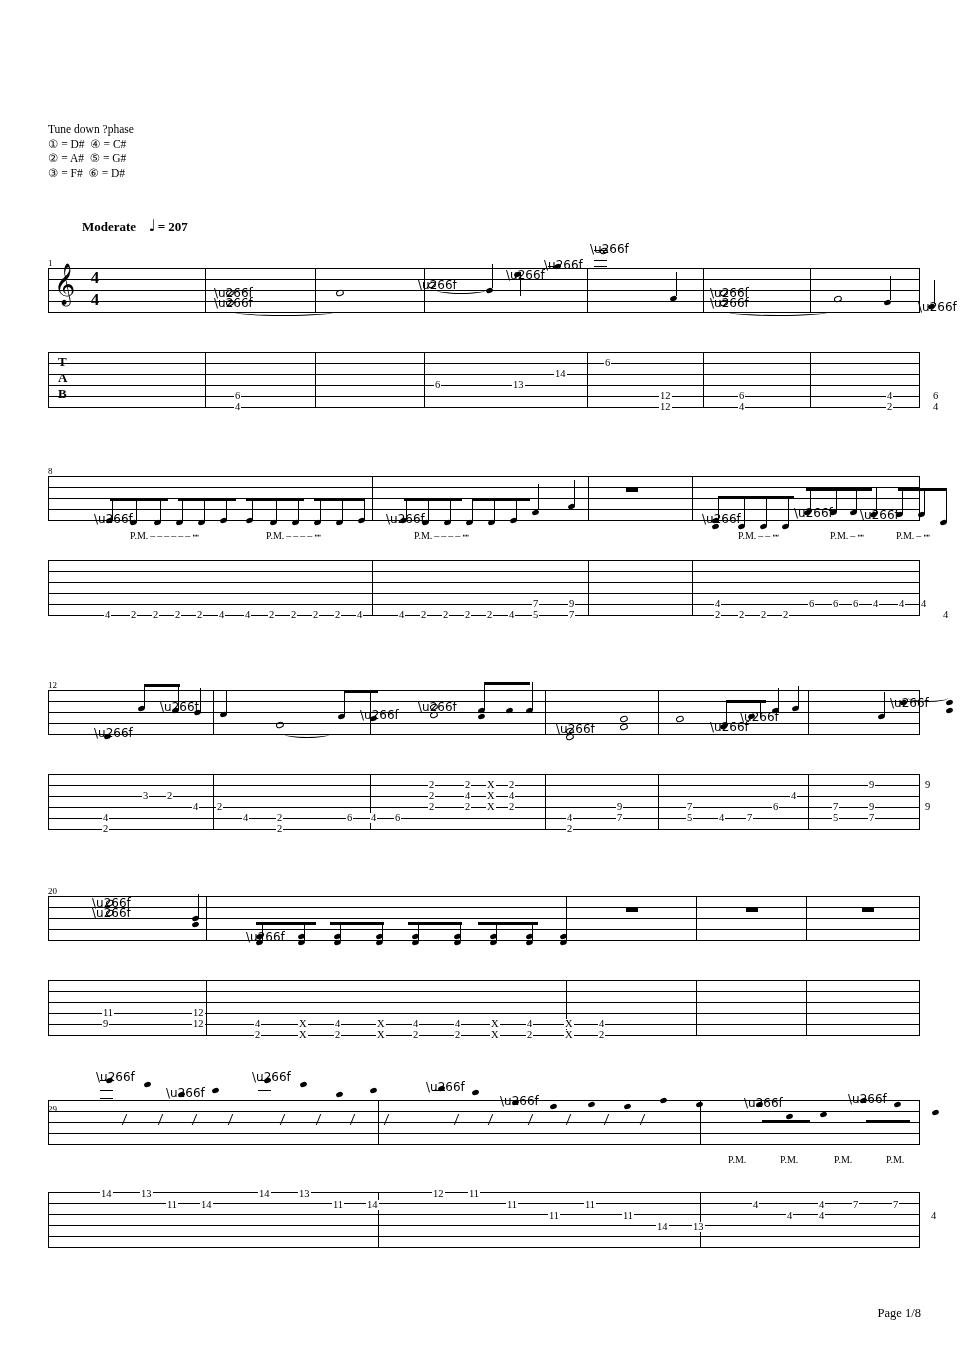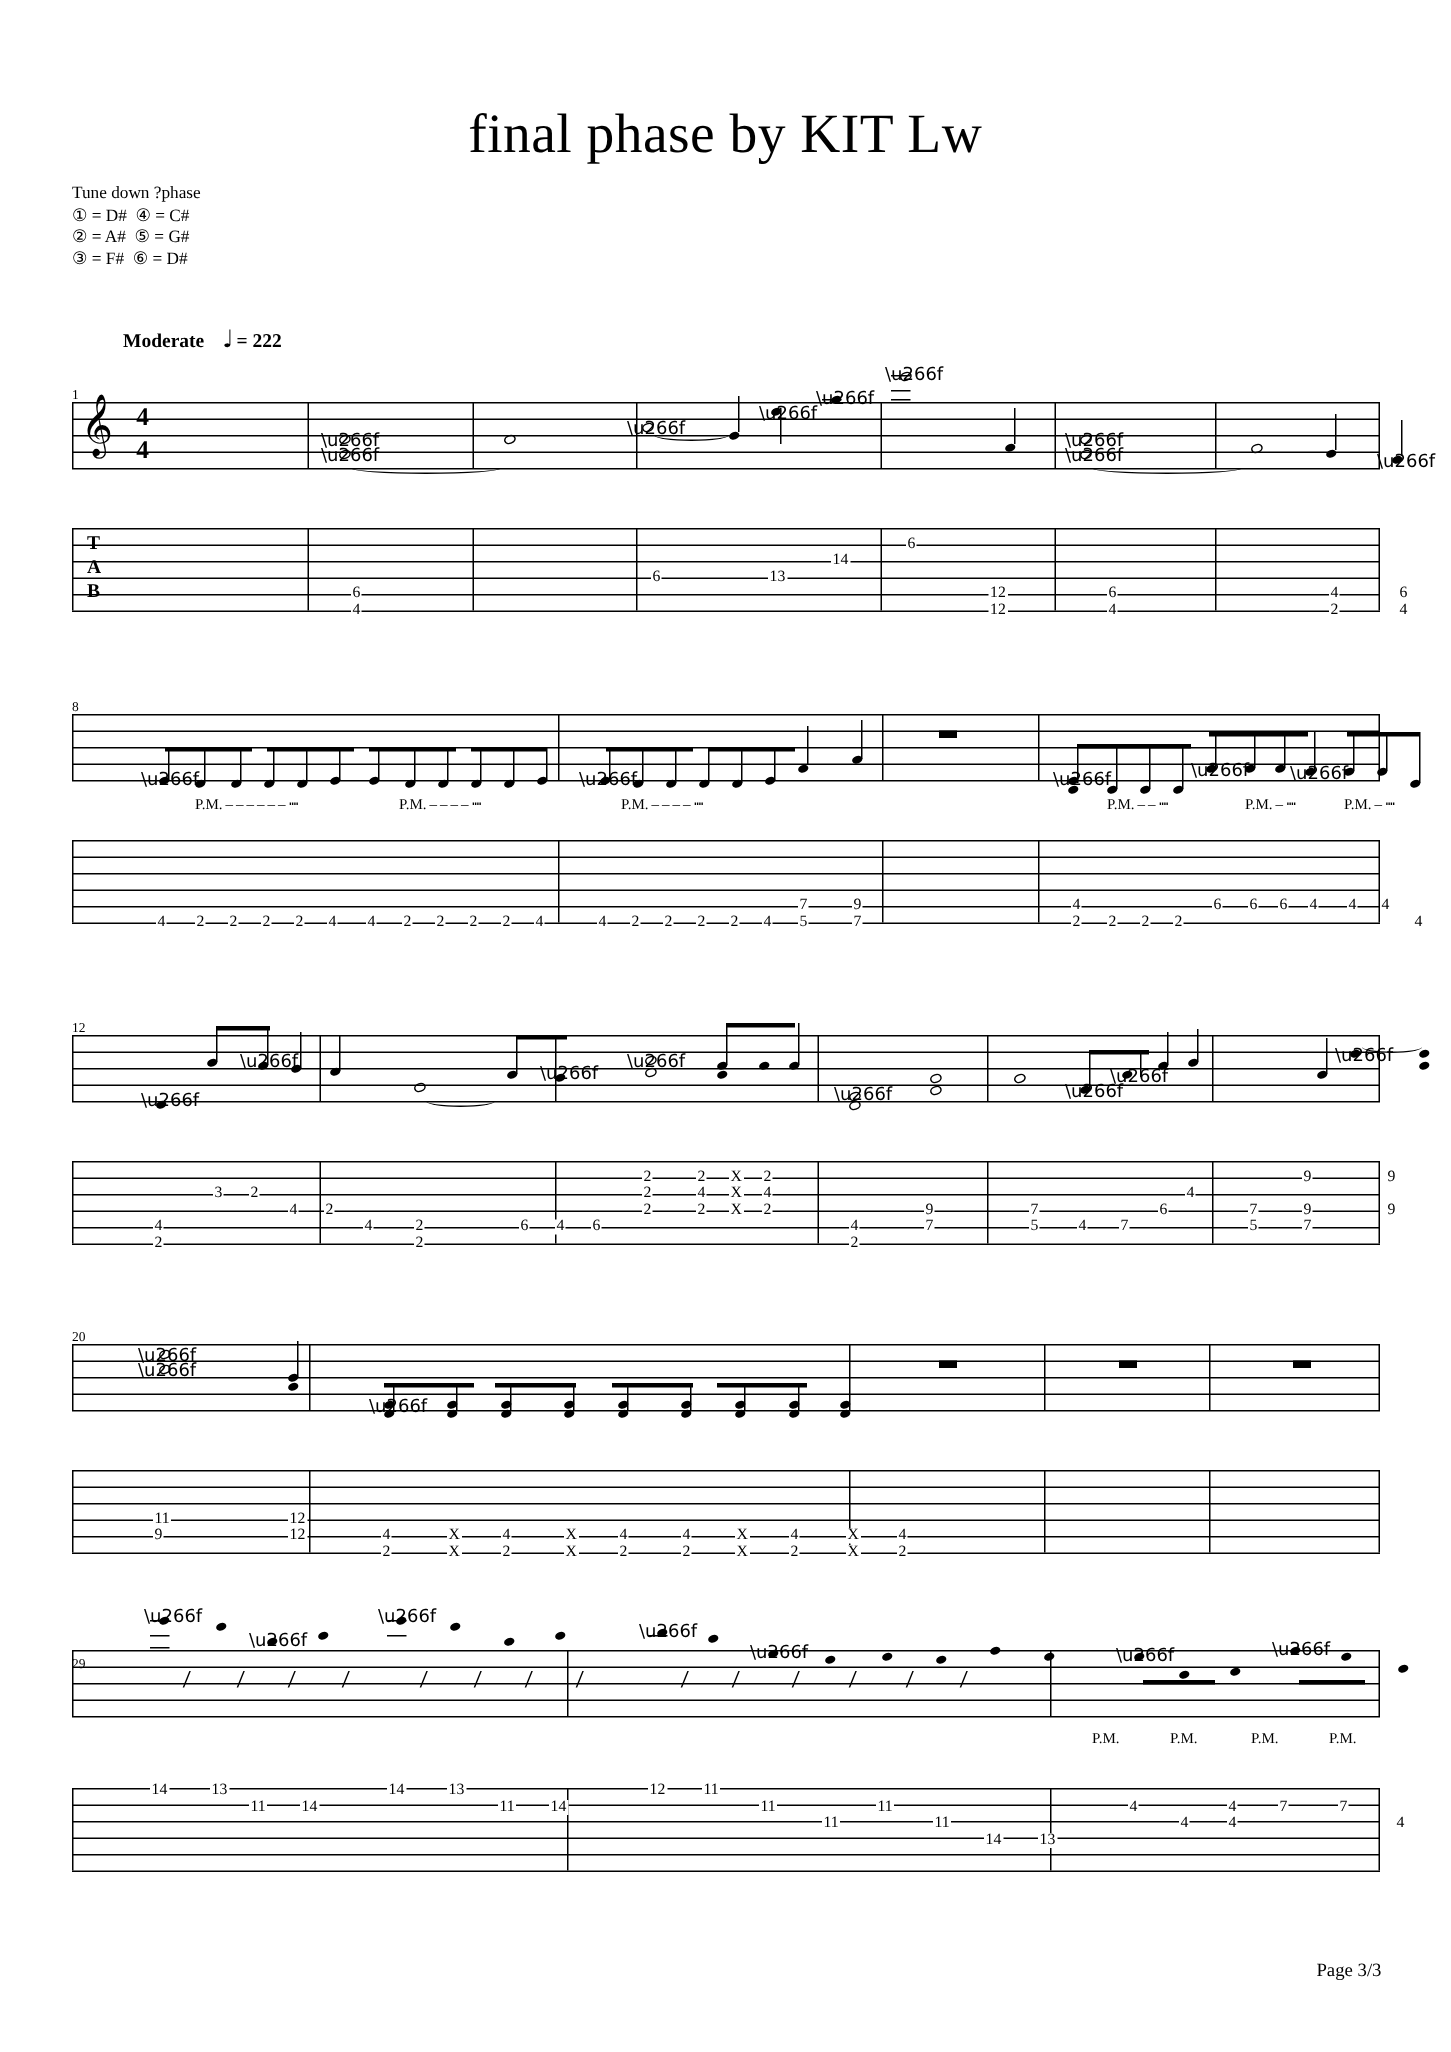--- a/index.html
+++ b/index.html
@@ -148,34 +148,33 @@
     position: absolute;
     width: 1.4px; height: 11px; background:#000;
     transform: skewX(-22deg);
   }
 </style>
 </head>
 <body>
 
 <div class="page">
 
-  <div class="title">final phase by KIT Lw</div>
 
   <div class="tuning">
     <div class="row">Tune down ?phase</div>
     <div class="row">① = D#  ④ = C#</div>
     <div class="row">② = A#  ⑤ = G#</div>
     <div class="row">③ = F#  ⑥ = D#</div>
   </div>
 
   <div class="tempo">
-    <span>Moderate</span><span class="note-glyph">♩</span><span>= 222</span>
+    <span>Moderate</span><span class="note-glyph">♩</span><span>= 207</span>
   </div>
 
-  <div class="page-num">Page 3/3</div>
+  <div class="page-num">Page 1/8</div>
 
   <div class="system" style="top:268px;">
     <div class="measure-num" style="left:0px; top:-10px;">1</div>
     <div class="staff" style="height:52px;">
       <div class="sline" style="top:0px;"></div>
       <div class="sline" style="top:11px;"></div>
       <div class="sline" style="top:22px;"></div>
       <div class="sline" style="top:33px;"></div>
       <div class="sline" style="top:44px;"></div>
       <div class="barline" style="left:0px; top:0px; height:44px;"></div>

